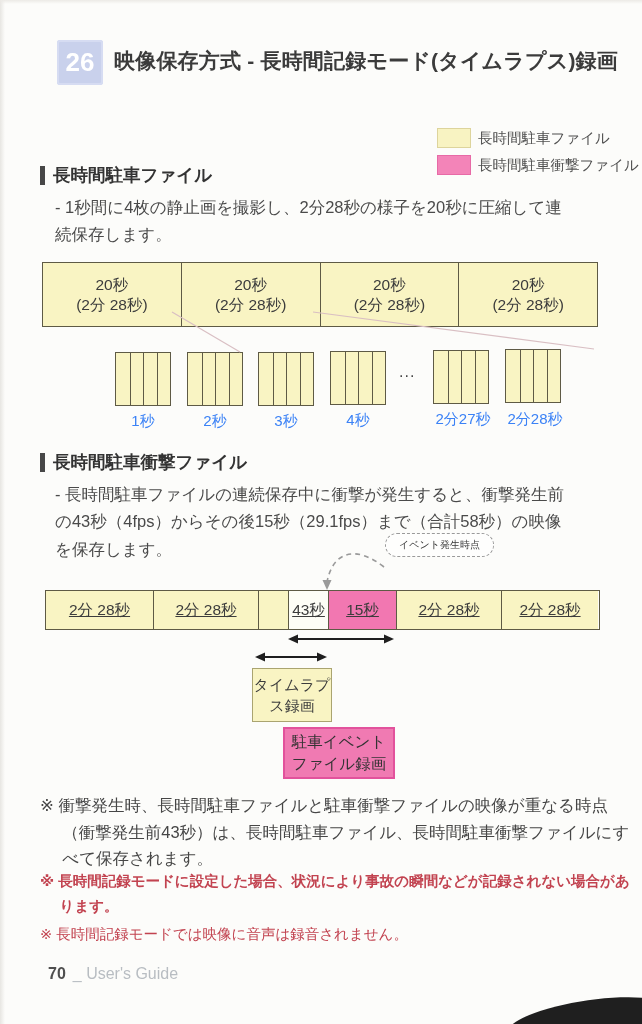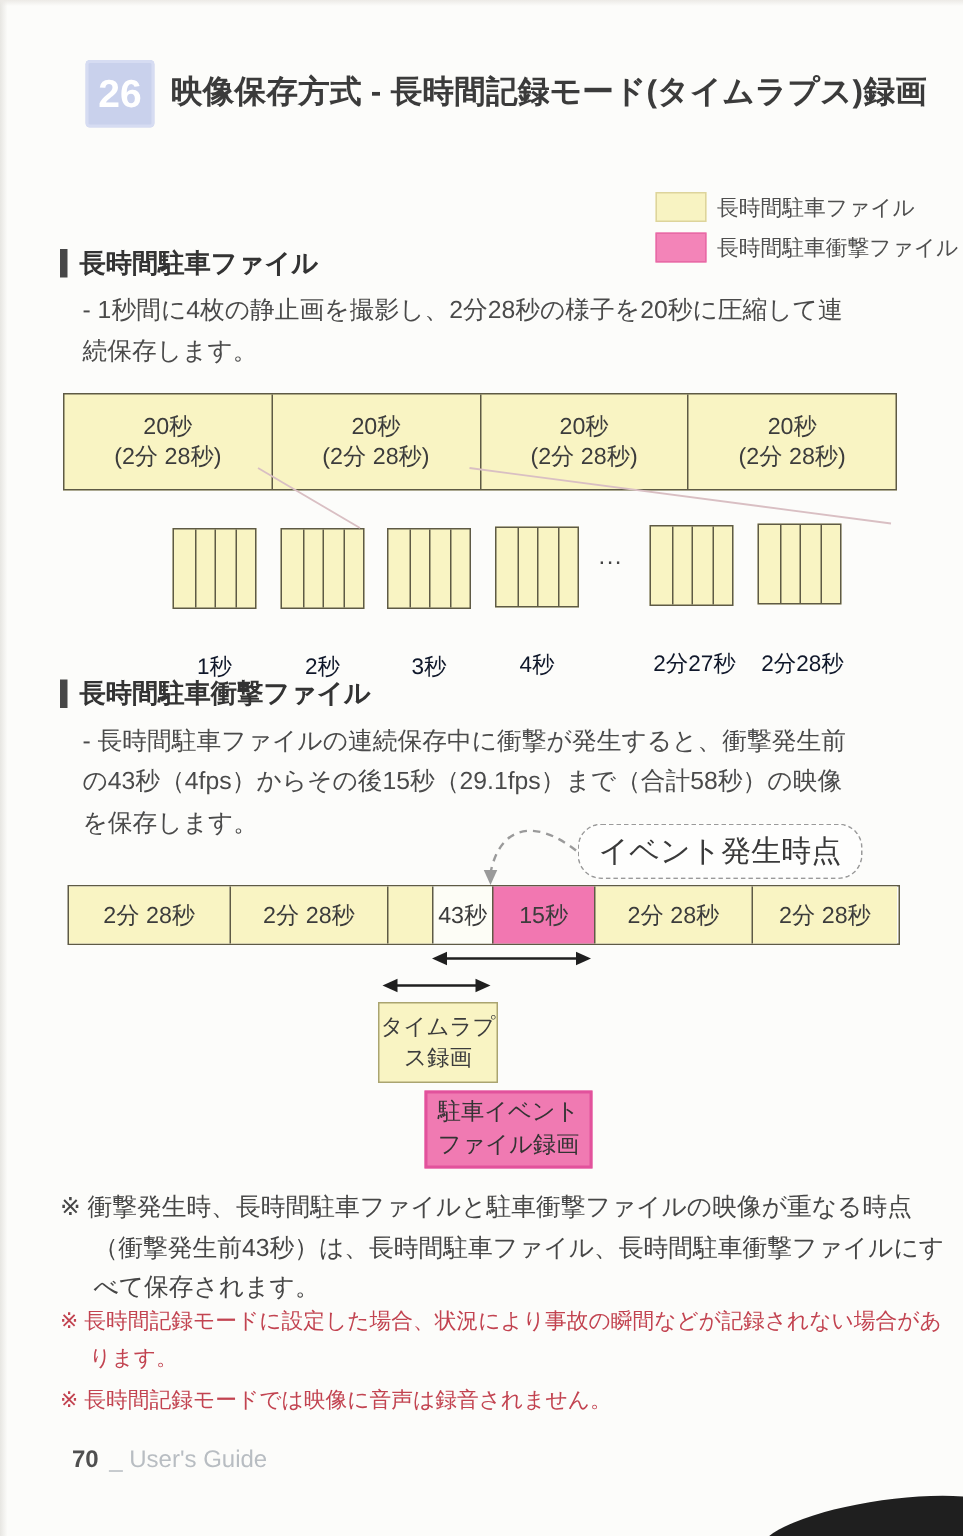--- a/index.html
+++ b/index.html
@@ -44,49 +44,49 @@
   .timeline1{left:42px;top:262px;width:556px;height:65px;display:flex;
     border:1.6px solid #5e5a45;background:#f9f4c3;box-sizing:border-box;}
   .t1-box{flex:1 1 0;display:flex;flex-direction:column;align-items:center;justify-content:center;
     font-size:15.5px;color:#3c3c3c;line-height:1.28;}
   .t1-box + .t1-box{border-left:1.4px solid #5e5a45;}
 
   
   .fgroup{width:56px;height:54px;display:grid;grid-template-columns:repeat(4,1fr);
     border:1.4px solid #5e5a45;background:#f9f4c3;box-sizing:border-box;}
   .fgroup .cell + .cell{border-left:1px solid #5e5a45;}
-  .flabel{font-size:15px;color:#0f172a;text-align:center;width:70px;margin-top:23px;}
+  .flabel{font-size:15px;color:#3b82f6;text-align:center;width:70px;}
   .ellipsis{left:399px;top:363px;font-size:16px;color:#444;letter-spacing:1px;}
 
   
-  .callout{left:385px;top:549px;border:1.6px dashed #9a9a9a;border-radius:16px;
-    padding:4px 13px;font-size:20px;color:#3a3a3a;background:rgba(255,255,255,.6);}
+  .callout{left:385px;top:533px;border:1.6px dashed #9a9a9a;border-radius:16px;
+    padding:4px 13px;font-size:10px;color:#3a3a3a;background:rgba(255,255,255,.6);}
 
   
   .timeline2{left:45px;top:590px;width:555px;height:40px;display:flex;
     border:1.6px solid #5e5a45;box-sizing:border-box;}
   .t2-seg{display:flex;align-items:center;justify-content:center;
-    font-size:15.5px;color:#3c3c3c;background:#f9f4c3;box-sizing:border-box;}
+    font-size:15.5px;color:#3c3c3c;background:#f9f4c3;box-sizing:border-box;text-decoration:underline;}
   .t2-seg + .t2-seg{border-left:1.4px solid #5e5a45;}
   .t2-seg.pre{background:#fdfdf6;}
   .t2-seg.impact{background:#f277b1;}
 
   
   .lapse-box{left:252px;top:668px;width:80px;height:54px;background:#f9f4c3;border:1.3px solid #aaa470;
     display:flex;align-items:center;justify-content:center;text-align:center;
     font-size:15px;color:#3c3c3c;line-height:1.4;word-break:break-all;box-sizing:border-box;padding:0;}
   .event-box{left:283px;top:727px;width:112px;height:52px;background:#f07ab2;border:2px solid #e2529c;
     display:flex;align-items:center;justify-content:center;text-align:center;
     font-size:15.5px;color:#333;font-weight:500;line-height:1.4;word-break:break-all;box-sizing:border-box;padding:0;}
 
   
   .note{padding-left:1.35em;text-indent:-1.35em;}
   .note-black{left:40px;top:792px;width:574px;font-size:16.5px;color:#464646;line-height:1.62;}
   .note-red{left:40px;width:580px;font-size:14.5px;color:#c24350;line-height:1.7;}
-  .note-red.r1{top:869px;}
+  .note-red.r1{top:869px;font-weight:bold;}
   .note-red.r2{top:922px;}
 
   
   .footer{left:48px;top:965px;font-size:16px;display:flex;gap:7px;align-items:baseline;}
   .footer .pg{color:#4f4f4f;font-weight:600;}
   .footer .lbl{color:#b8bdc2;font-size:16px;}
 
   svg.overlay{position:absolute;left:0;top:0;width:642px;height:1024px;pointer-events:none;}
 </style>
 </head>

